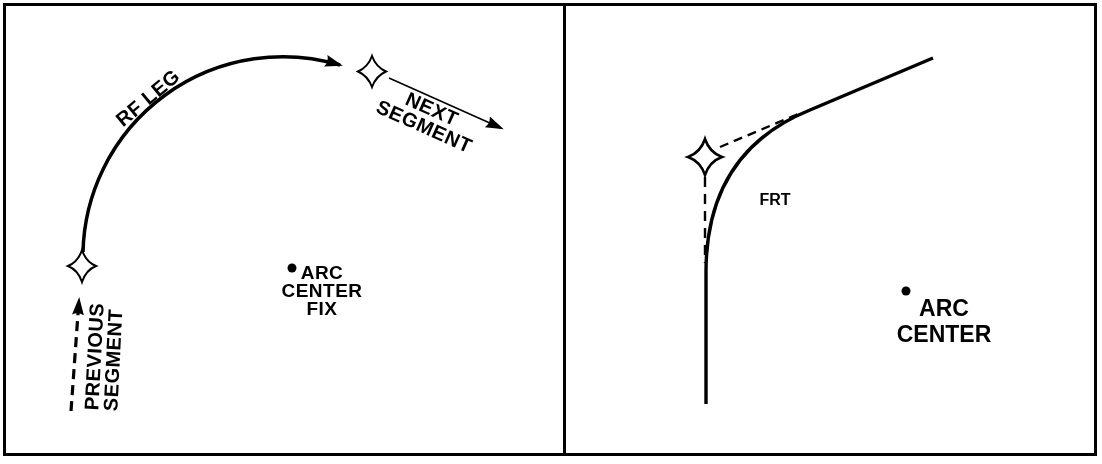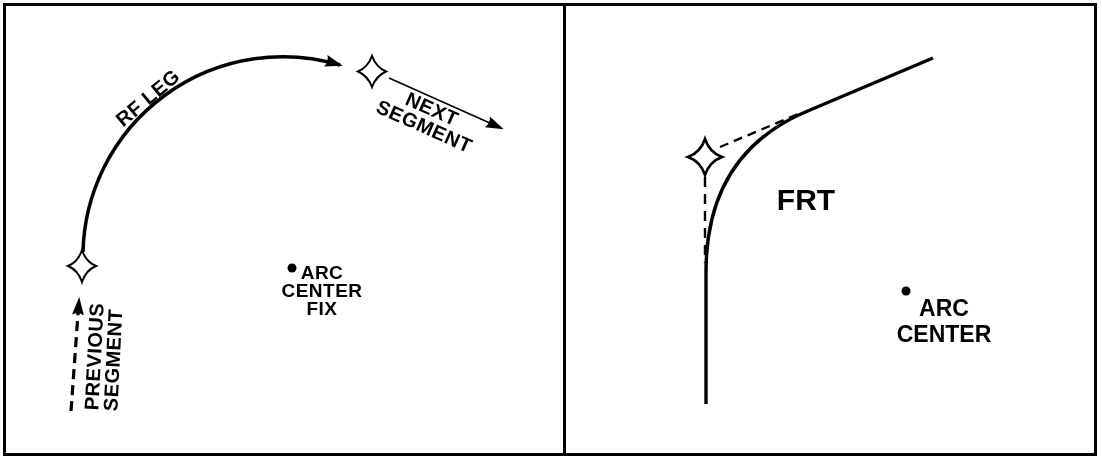--- a/index.html
+++ b/index.html
@@ -53,24 +53,23 @@
     transform: translate(-50%,-50%) rotate(-87deg);
   }
   .lbl-arc-center-fix {
     left: 322px; top: 291px;
     font-size: 19px;
     line-height: 18px;
     transform: translate(-50%,-50%);
   }
   .lbl-frt {
     left: 775px; top: 199px;
-    font-size: 30px;
+    font-size: 16px;
     letter-spacing: 0;
     transform: translate(-50%,-50%);
-    margin-left: 31px;
   }
   .lbl-arc-center {
     left: 944px; top: 321px;
     font-size: 23px;
     line-height: 26px;
     letter-spacing: 0;
     transform: translate(-50%,-50%);
   }
 </style>
 </head>

